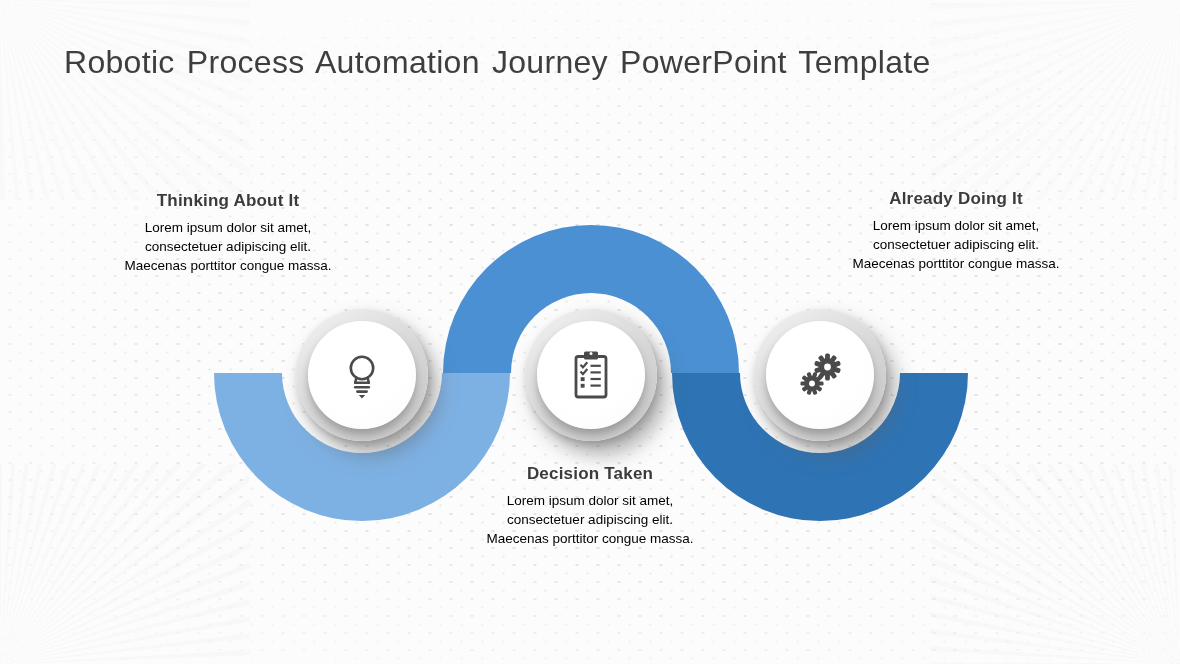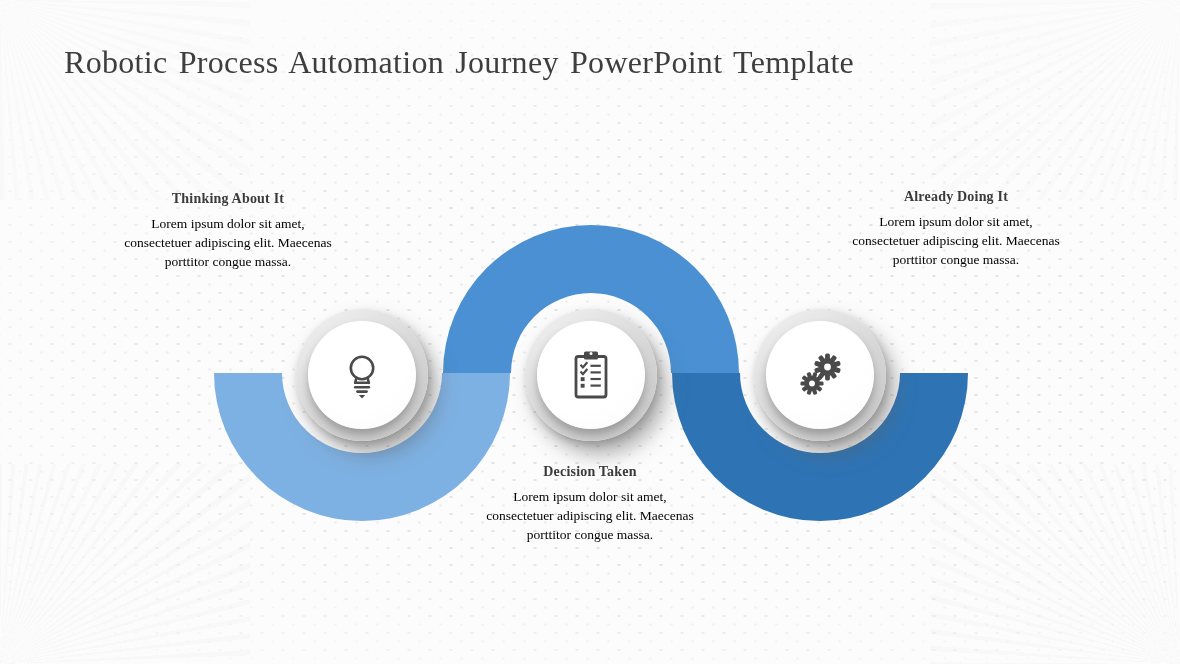--- a/index.html
+++ b/index.html
@@ -1,19 +1,19 @@
 <!DOCTYPE html>
 <html><head>
 <meta charset="utf-8">
 <style>
   html,body{margin:0;padding:0;background:#ffffff;}
   .slide{
     position:relative; width:1180px; height:664px; overflow:hidden;
     background:#fcfcfc;
-    font-family:Liberation Serif, serif;
+    font-family:Liberation Sans, sans-serif;
   }
   
   .bg-dots{
     position:absolute; inset:0; z-index:0;
     background-image:
       radial-gradient(ellipse 2.7px 1.9px at 10px 4px, #e3e3e3 55%, rgba(227,227,227,0) 70%),
       radial-gradient(ellipse 2.4px 1.7px at 10px 4px, #e8e8e8 55%, rgba(232,232,232,0) 70%);
     background-size:21px 17px, 21px 17px;
     background-position:0 0, 10.5px 8.5px;
     -webkit-mask-image:radial-gradient(ellipse 85% 68% at 55% 54%, #000 40%, transparent 88%);
@@ -51,21 +51,21 @@
   }
   .node-thinking{left:296px; top:309px;}
   .node-decision{left:525px; top:309px;}
   .node-doing{left:754px; top:309px;}
 
   .stage-text{position:absolute; z-index:3; width:224px; text-align:center;}
   .stage-text-thinking{left:116px; top:191px;}
   .stage-text-decision{left:478px; top:464px;}
   .stage-text-doing{left:844px; top:189px;}
   .stage-heading{
-    margin:0 0 7px 0; font-size:14px; font-weight:700; letter-spacing:.2px; color:#3b3b3b;
+    margin:0 0 7px 0; font-size:17px; font-weight:700; letter-spacing:.2px; color:#3b3b3b;
   }
   .stage-body{
     margin:0; font-size:13.5px; line-height:1.42; color:#000000;
   }
 </style>
 </head>
 <body>
 
 <div class="slide">
 

